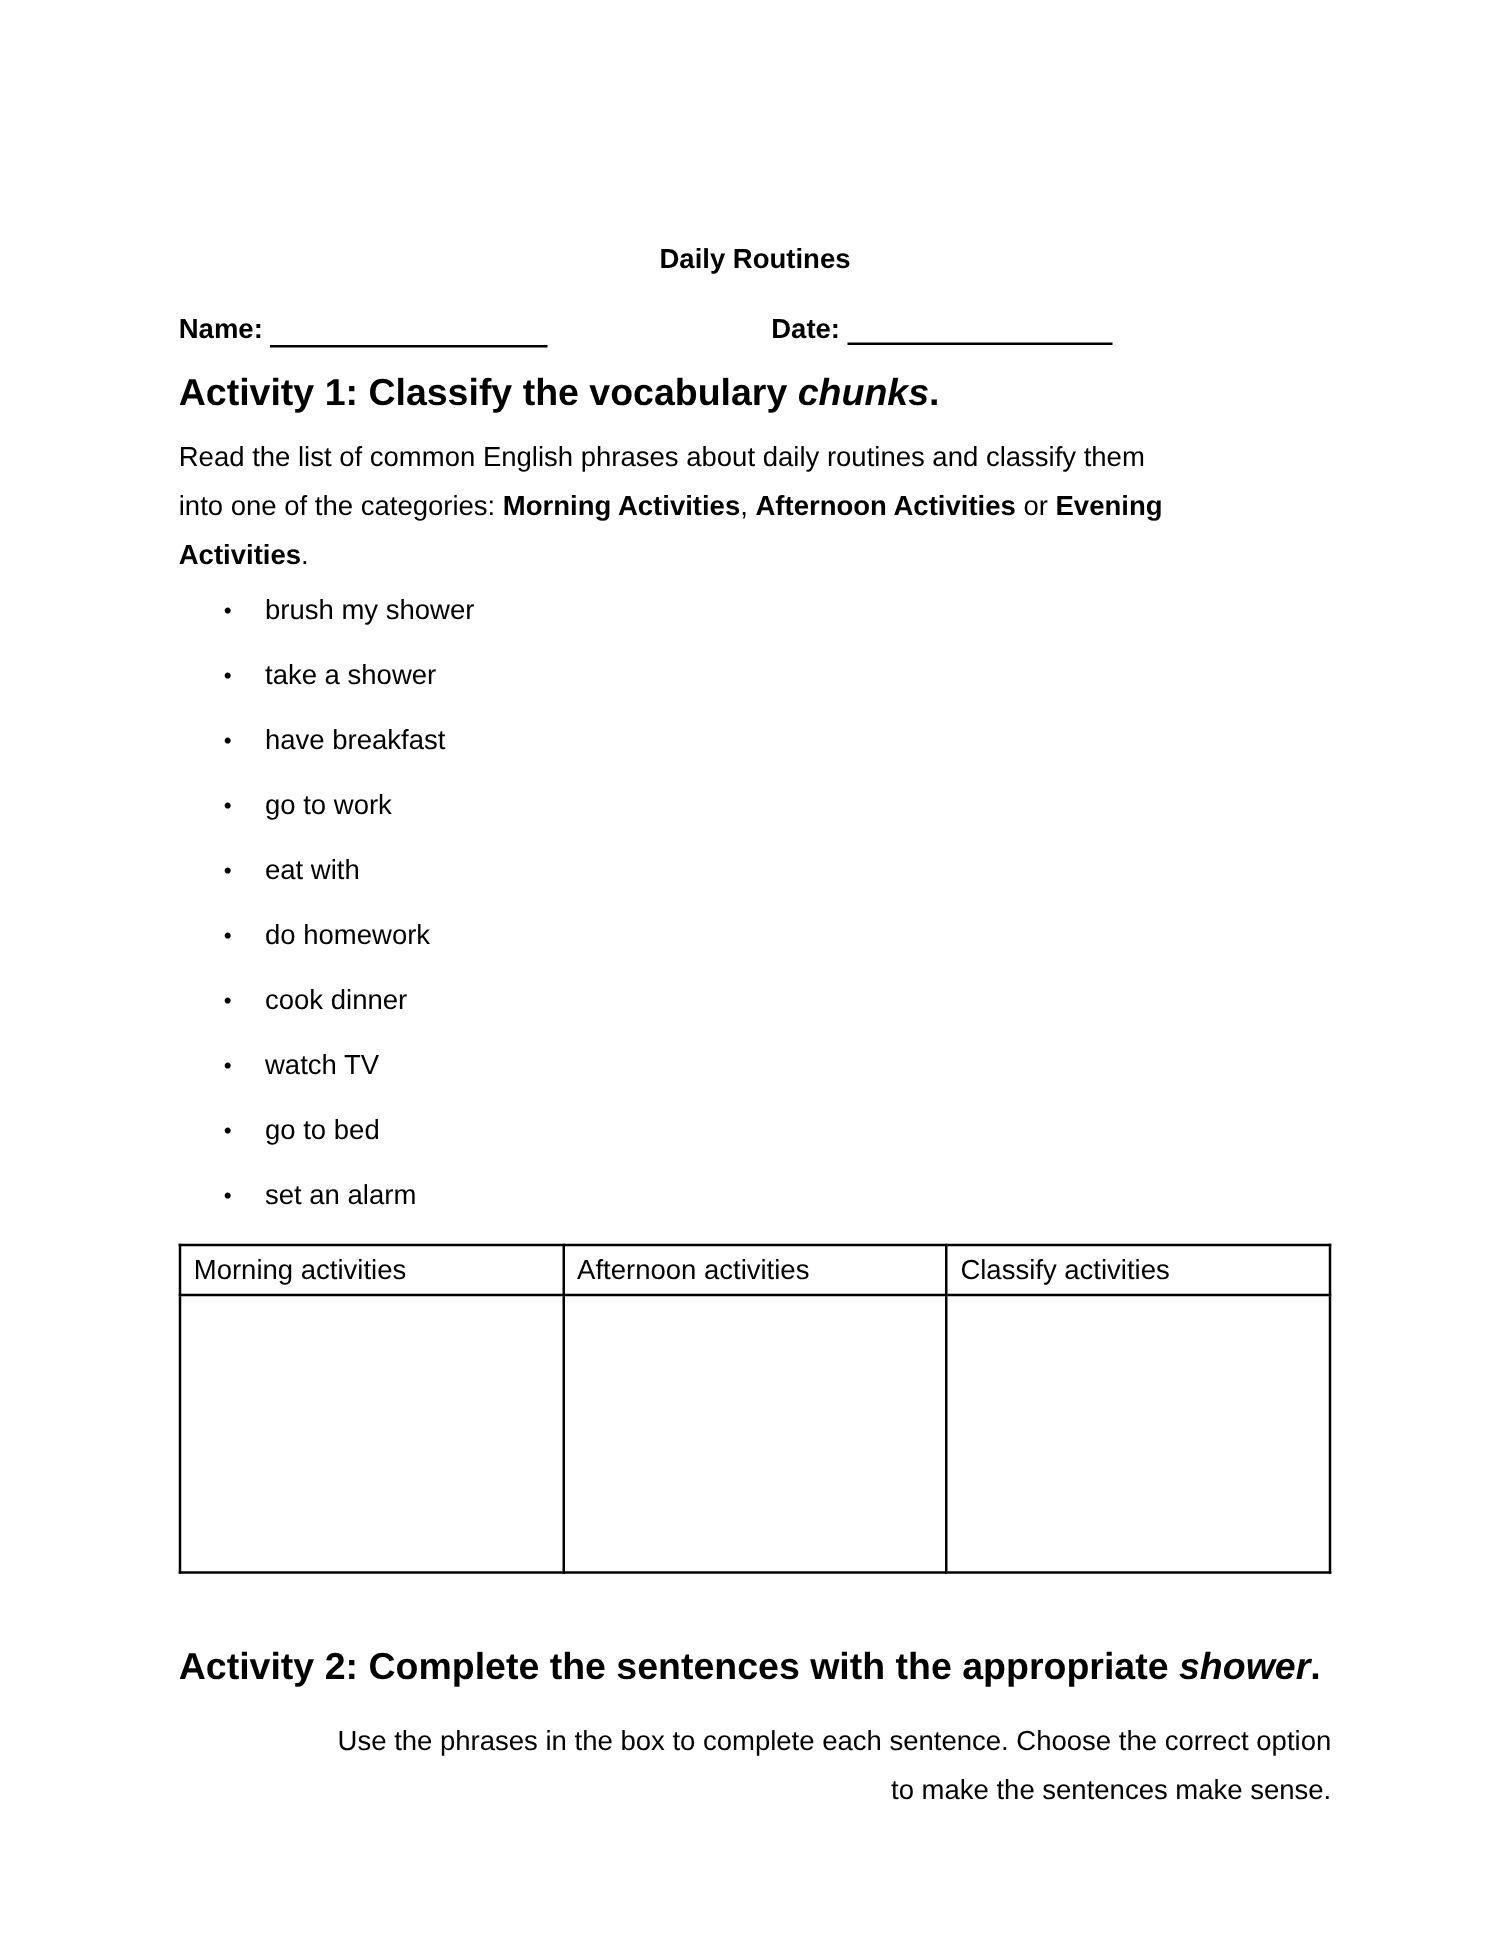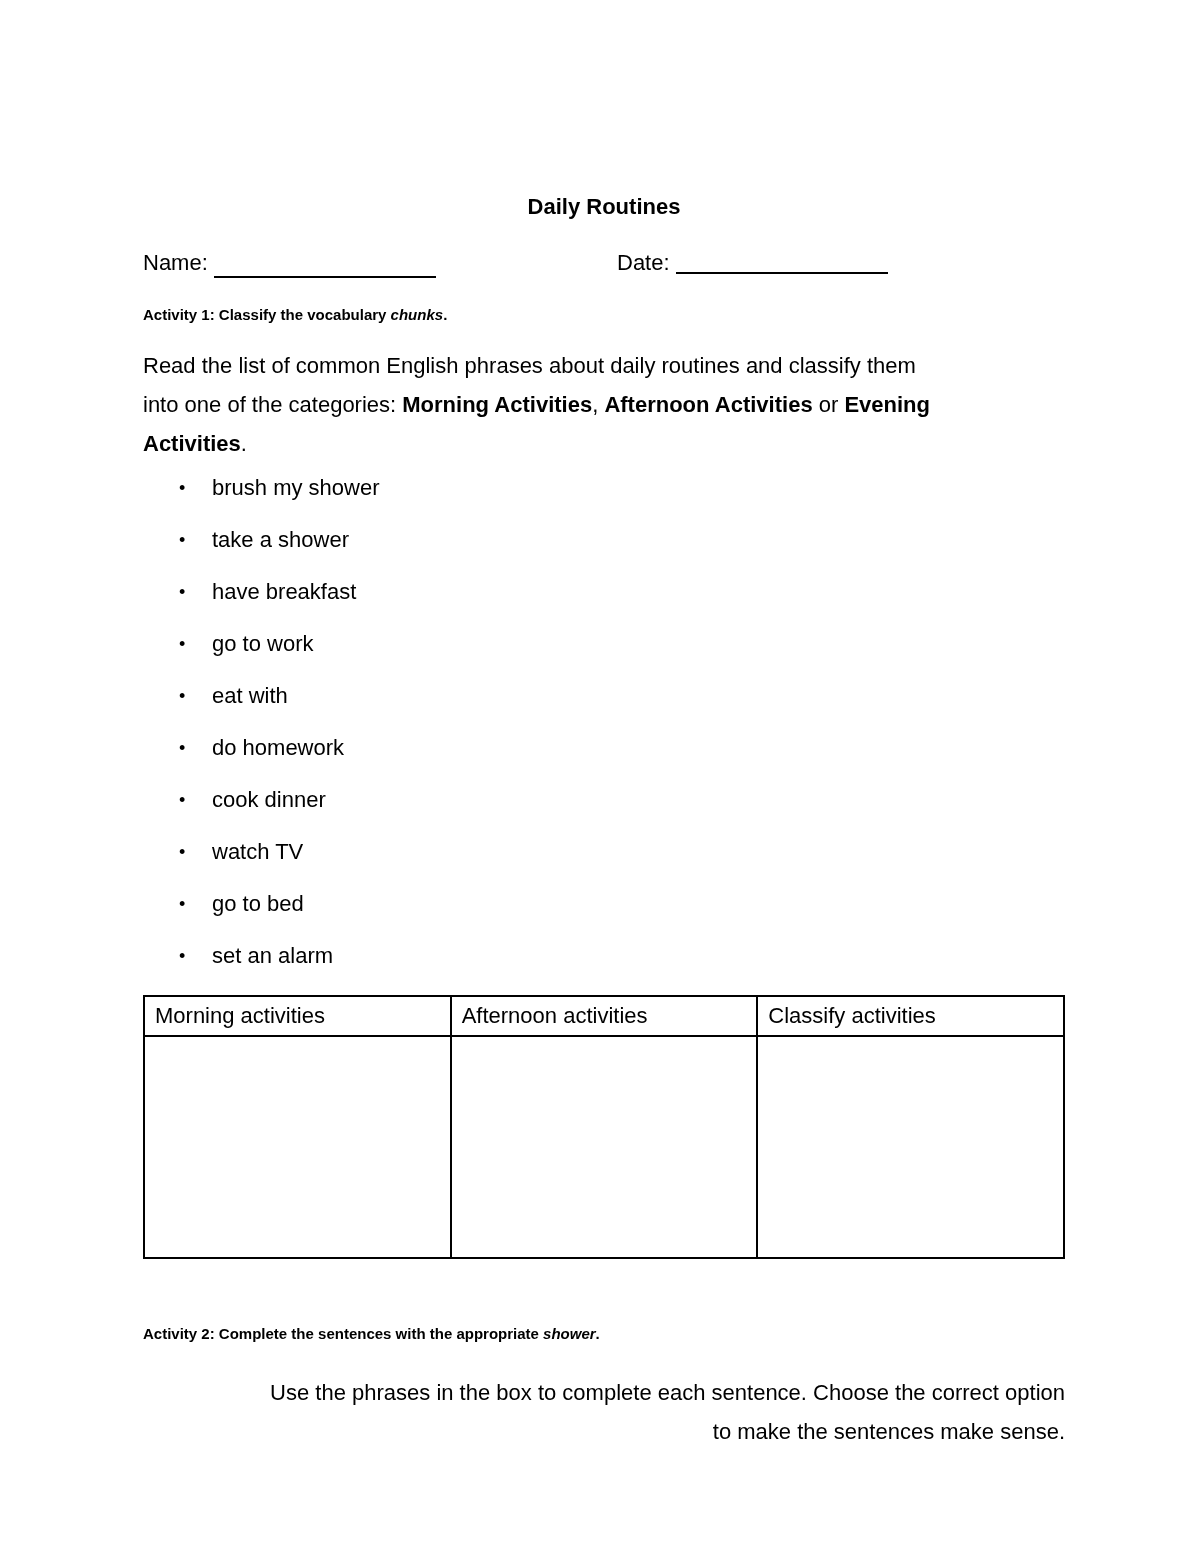--- a/index.html
+++ b/index.html
@@ -30,42 +30,43 @@
     line-height: 30px;
     font-weight: bold;
     text-align: center;
   }
   .name-date-row {
     margin-top: 26px;
     display: flex;
     align-items: flex-end;
     font-size: 22px;
     line-height: 30px;
+    font-weight: bold;
   }
   .name-group {
     display: flex;
     align-items: flex-end;
     width: 474px;
     flex: 0 0 474px;
   }
   .date-group {
     display: flex;
-    align-items: flex-start;
+    align-items: center;
   }
   .blank-line {
     display: inline-block;
     border-bottom: 2px solid #000;
     height: 26px;
     margin-left: 6px;
   }
   .name-line { width: 222px; }
   .date-line { width: 212px; }
   .activity-heading {
     margin-top: 22px;
-    font-size: 15px;
+    font-size: 30px;
     line-height: 30px;
     font-weight: bold;
   }
   .activity-heading .it { font-style: italic; }
   .para {
     margin-top: 16px;
     font-size: 22px;
     line-height: 39px;
   }
   .para .b { font-weight: bold; }

